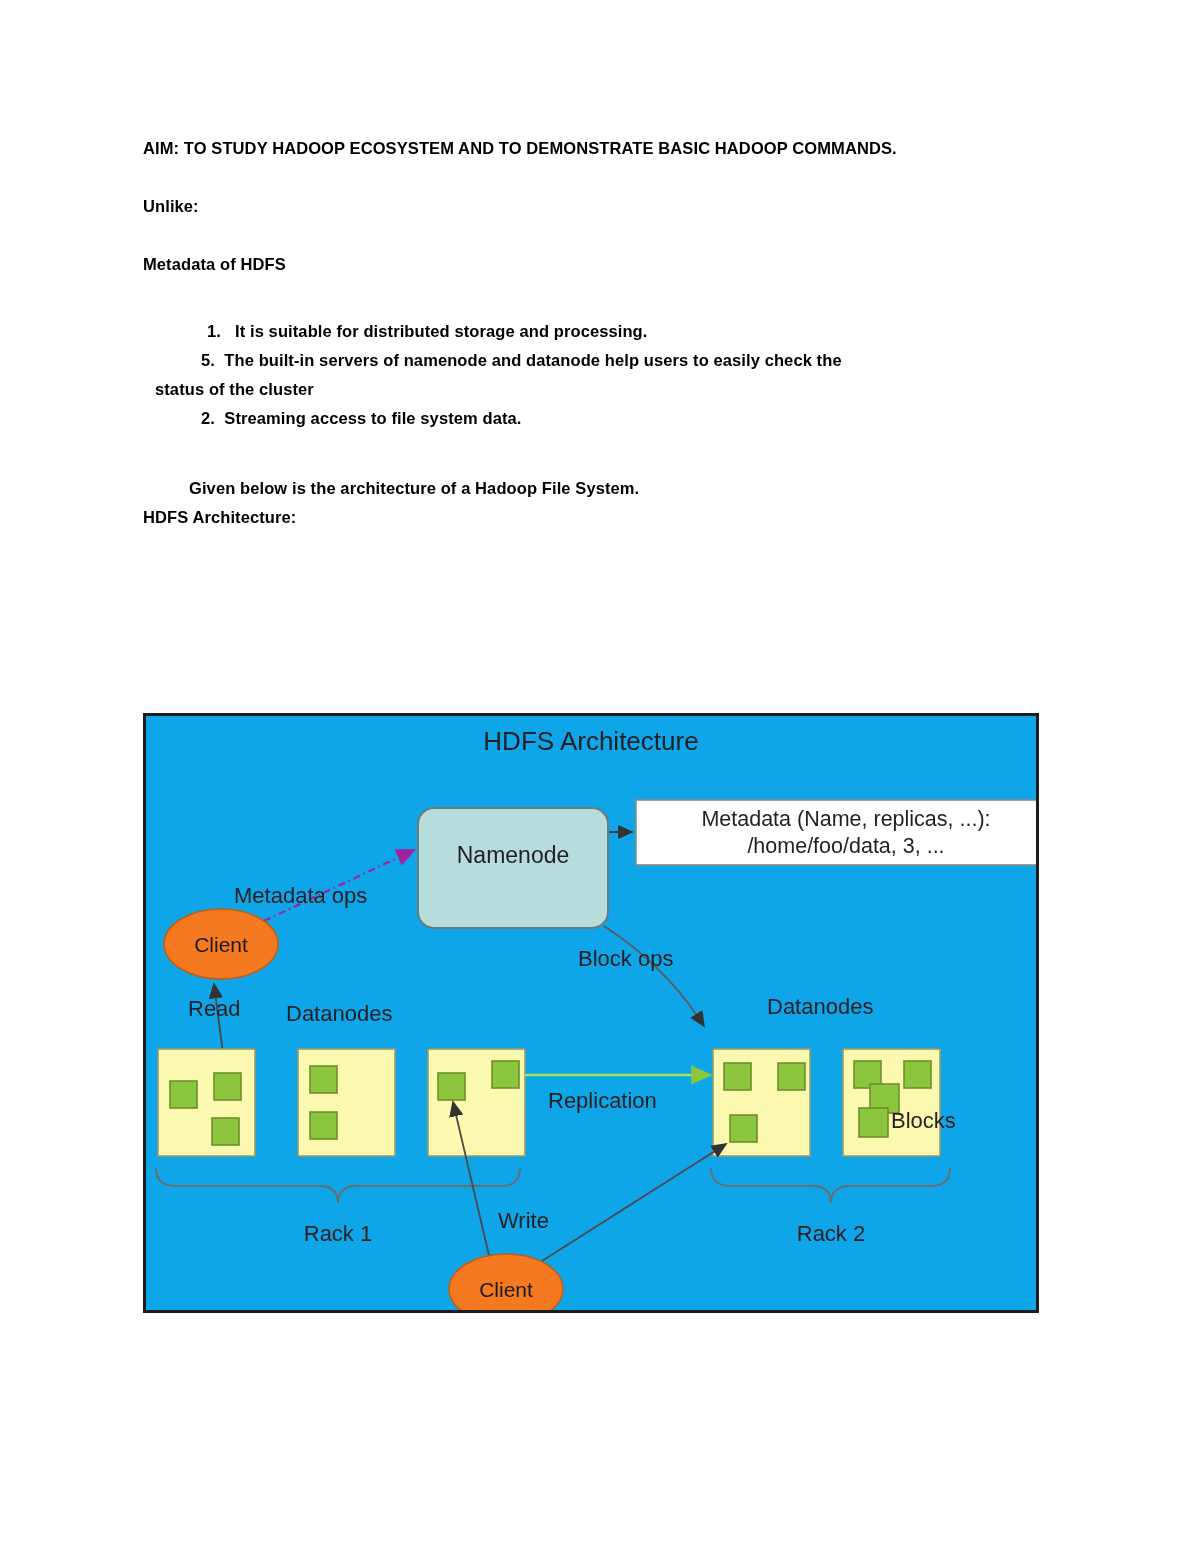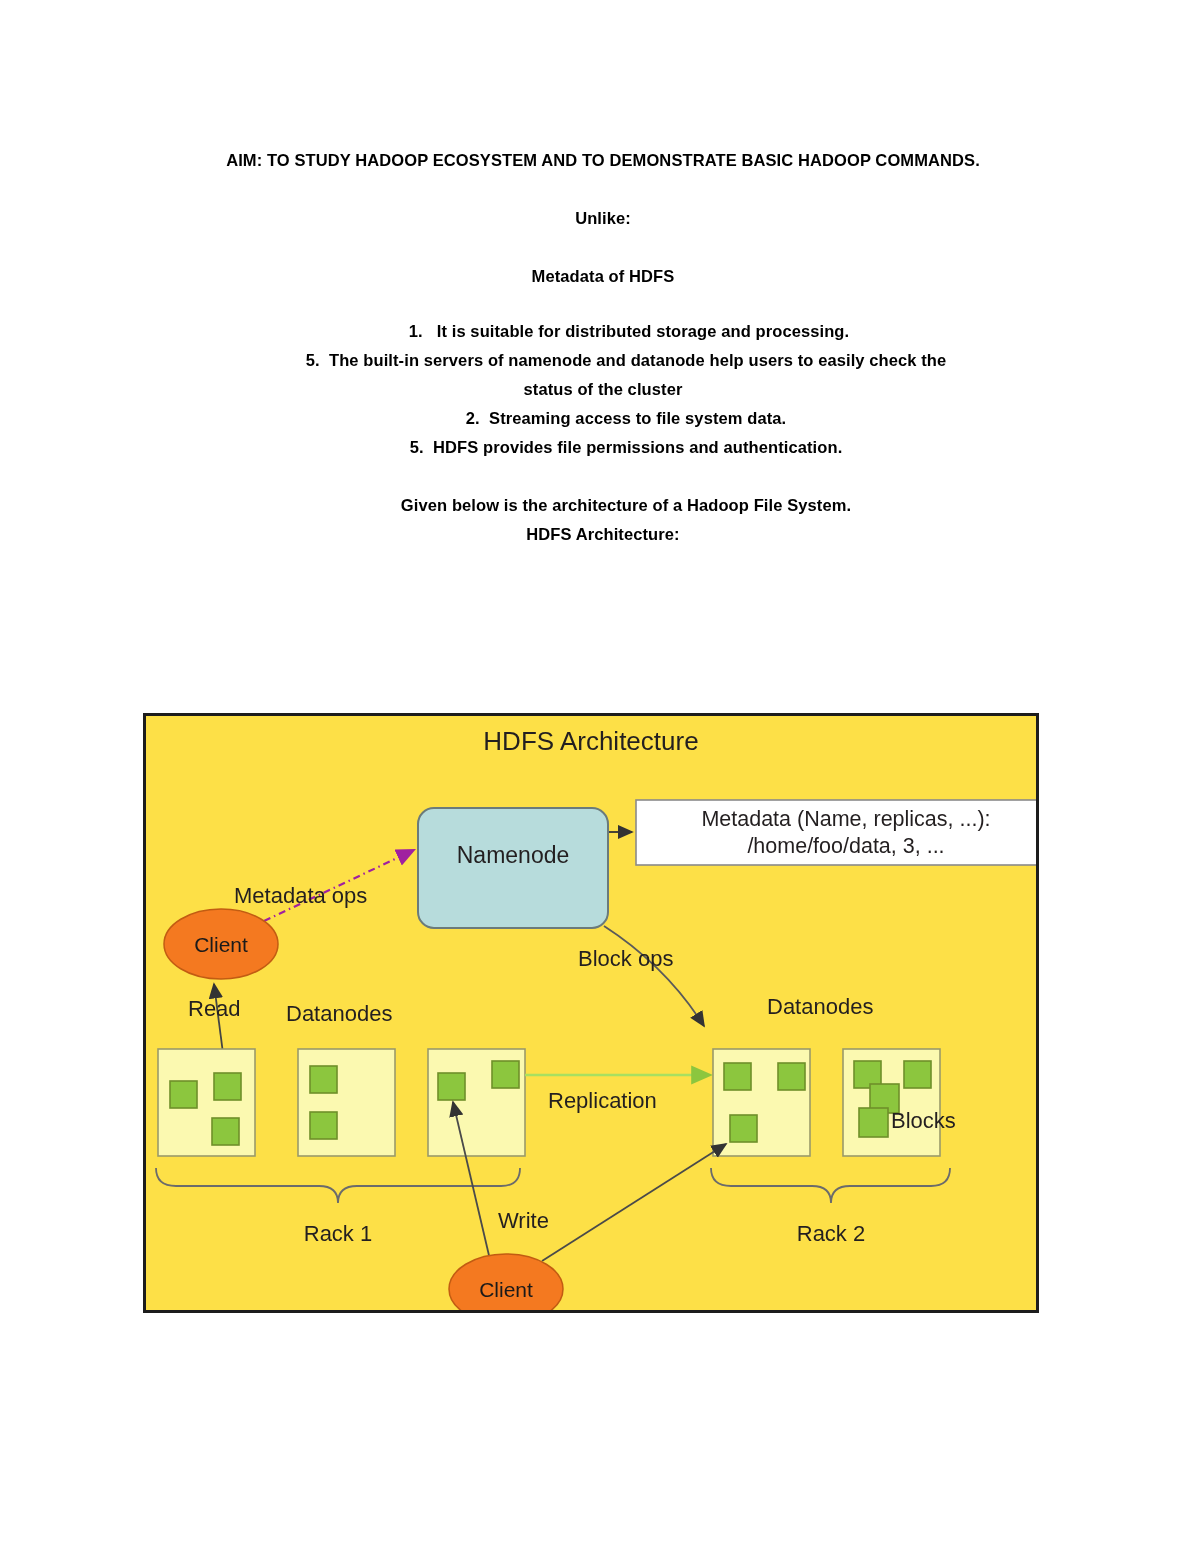--- a/index.html
+++ b/index.html
@@ -17,35 +17,34 @@
   }
   #page {
     position: absolute;
     left: 0; top: 0;
     width: 1200px;
     height: 1553px;
   }
   .doc-body {
     position: absolute;
     left: 143px;
-    top: 146px;
+    top: 134px;
     width: 920px;
-    text-align: center;
   }
   .para {
     font-size: 16.5px;
     font-weight: bold;
     line-height: 29px;
     letter-spacing: 0.1px;
     margin: 0;
     color: #000;
   }
   .spacer-sm { height: 29px; }
   .spacer-xs { height: 26px; }
-  .list-block { margin: 0; padding: 0; }
+  .list-block { margin: 12px; padding: 0; }
   .list-item {
     font-size: 16.5px;
     font-weight: bold;
     line-height: 29px;
     letter-spacing: 0.1px;
     white-space: pre-wrap;
     margin: 0;
   }
   .indent-1 { padding-left: 52px; }
   .indent-2 { padding-left: 46px; }
@@ -53,21 +52,21 @@
 
   
   #diagram-figure {
     position: absolute;
     left: 143px;
     top: 713px;
     width: 896px;
     height: 600px;
     border: 3px solid #1d1d1d;
     box-sizing: border-box;
-    background: #fde047;
+    background: #0ea5e9;
     overflow: hidden;
   }
   #diagram-svg {
     display: block;
     width: 890px;
     height: 594px;
   }
   .dg-title {
     font-family: "Liberation Sans", sans-serif;
     font-size: 26px;
@@ -111,21 +110,20 @@
 
     <p class="para"> Metadata of HDFS</p>
 
     <div class="spacer-xs"></div>
 
     <div class="list-block">
       <div class="list-item indent-1">1.   It is suitable for distributed storage and processing.</div>
       <div class="list-item indent-2">5.  The built-in servers of namenode and datanode help users to easily check the</div>
       <div class="list-item">status of the cluster</div>
       <div class="list-item indent-2">2.  Streaming access to file system data.</div>
-      <div class="list-item indent-2">5.  HDFS provides file permissions and authentication.</div>
     </div>
 
     <div class="spacer-sm"></div>
 
     <p class="para indent-given">Given below is the architecture of a Hadoop File System.</p>
     <p class="para">HDFS Architecture:</p>
 
   </div>
 
   <div id="diagram-figure">

